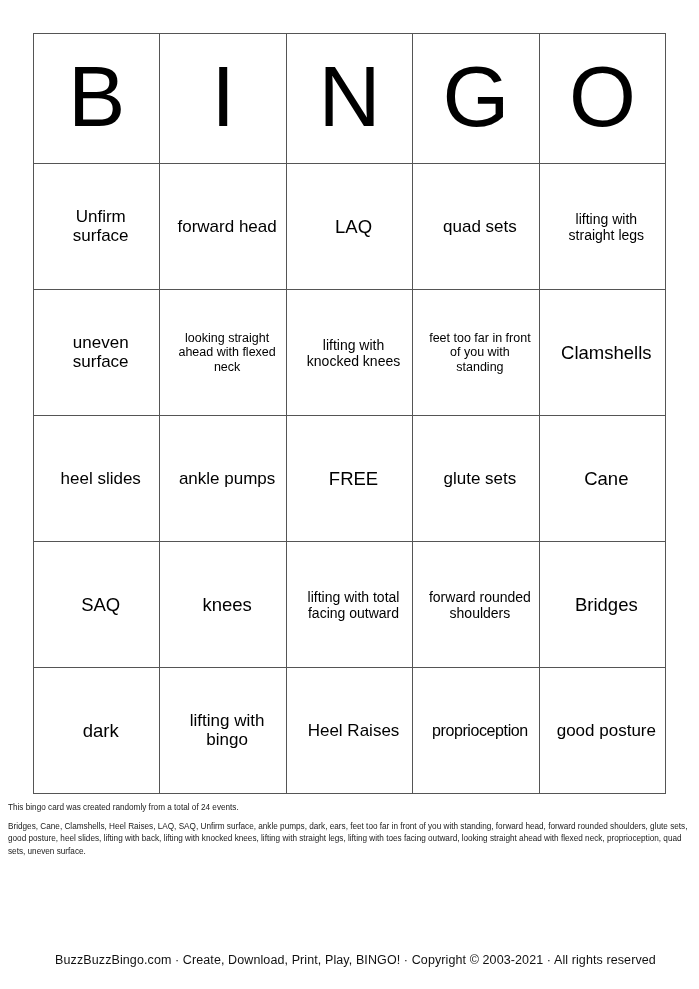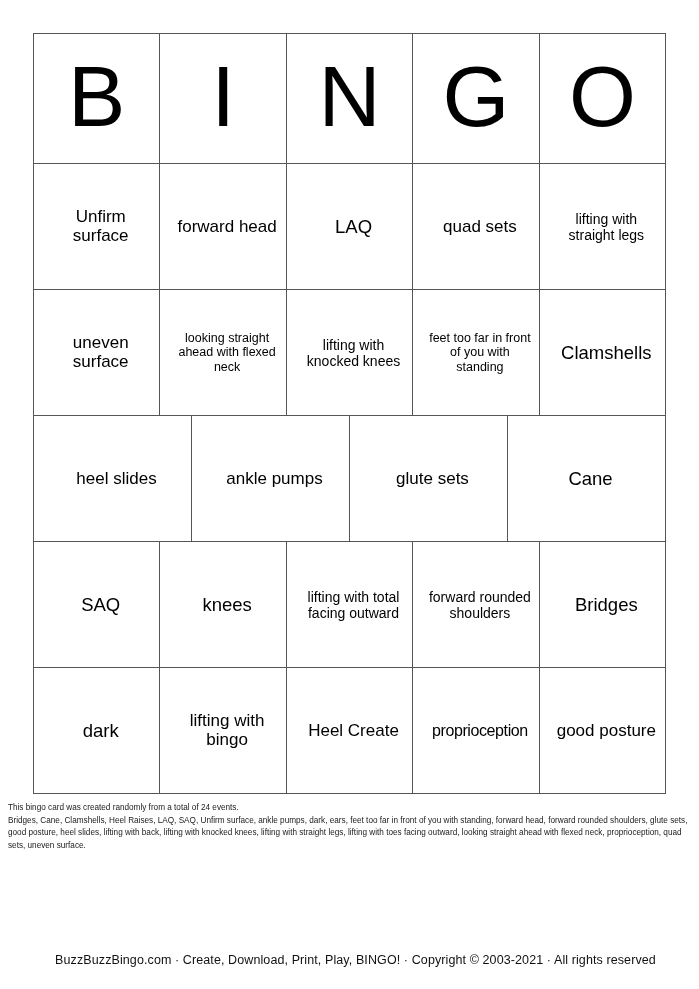--- a/index.html
+++ b/index.html
@@ -104,21 +104,21 @@
     font-size: 8.2px;
     line-height: 1.55;
     color: #1a1a1a;
     text-align: left;
   }
   .events-line {
     display: block;
   }
   .events-list {
     display: block;
-    margin-top: 0;
+    margin-top: 6px;
   }
 
   
   .copyright {
     position: absolute;
     left: 12px;
     right: 0;
     top: 953px;
     text-align: center;
     font-size: 12.5px;
@@ -178,20 +178,23 @@
     </div>
 
     <div class="grid-row">
       <div class="cell">
           <div class="cell-text s2">heel slides</div>
         </div>
       <div class="cell">
           <div class="cell-text s2">ankle pumps</div>
         </div>
       <div class="cell">
+          <div class="cell-text s1">FREE</div>
+        </div>
+      <div class="cell">
           <div class="cell-text s2">glute sets</div>
         </div>
       <div class="cell">
           <div class="cell-text s1">Cane</div>
         </div>
     </div>
 
     <div class="grid-row">
       <div class="cell">
           <div class="cell-text s1">SAQ</div>
@@ -211,21 +214,21 @@
     </div>
 
     <div class="grid-row">
       <div class="cell">
           <div class="cell-text s1">dark</div>
         </div>
       <div class="cell">
           <div class="cell-text s2">lifting with bingo</div>
         </div>
       <div class="cell">
-          <div class="cell-text s2">Heel Create</div>
+          <div class="cell-text s2">Heel Raises</div>
         </div>
       <div class="cell">
           <div class="cell-text s5">proprioception</div>
         </div>
       <div class="cell">
           <div class="cell-text s2">good posture</div>
         </div>
     </div>
 
   </div>

